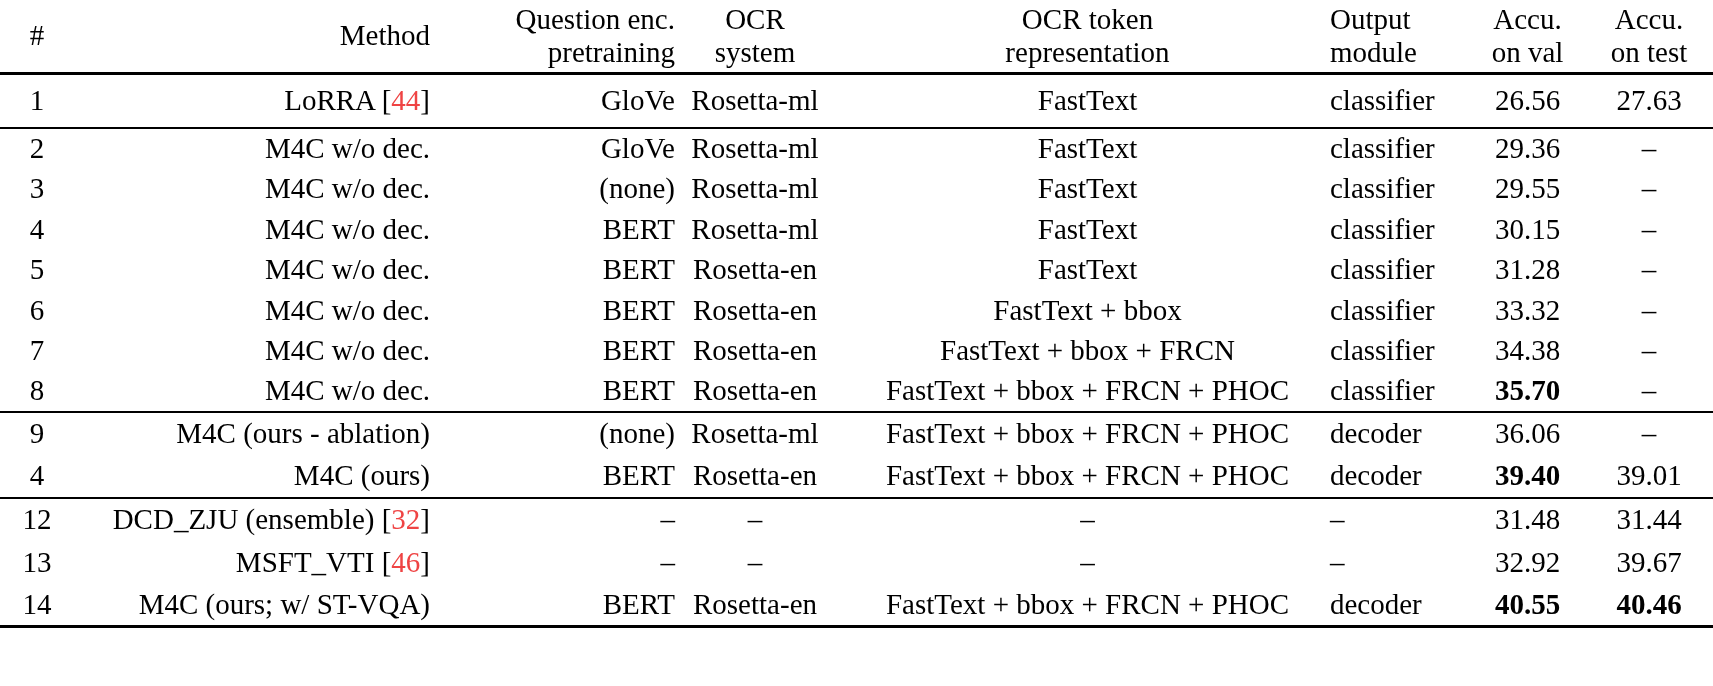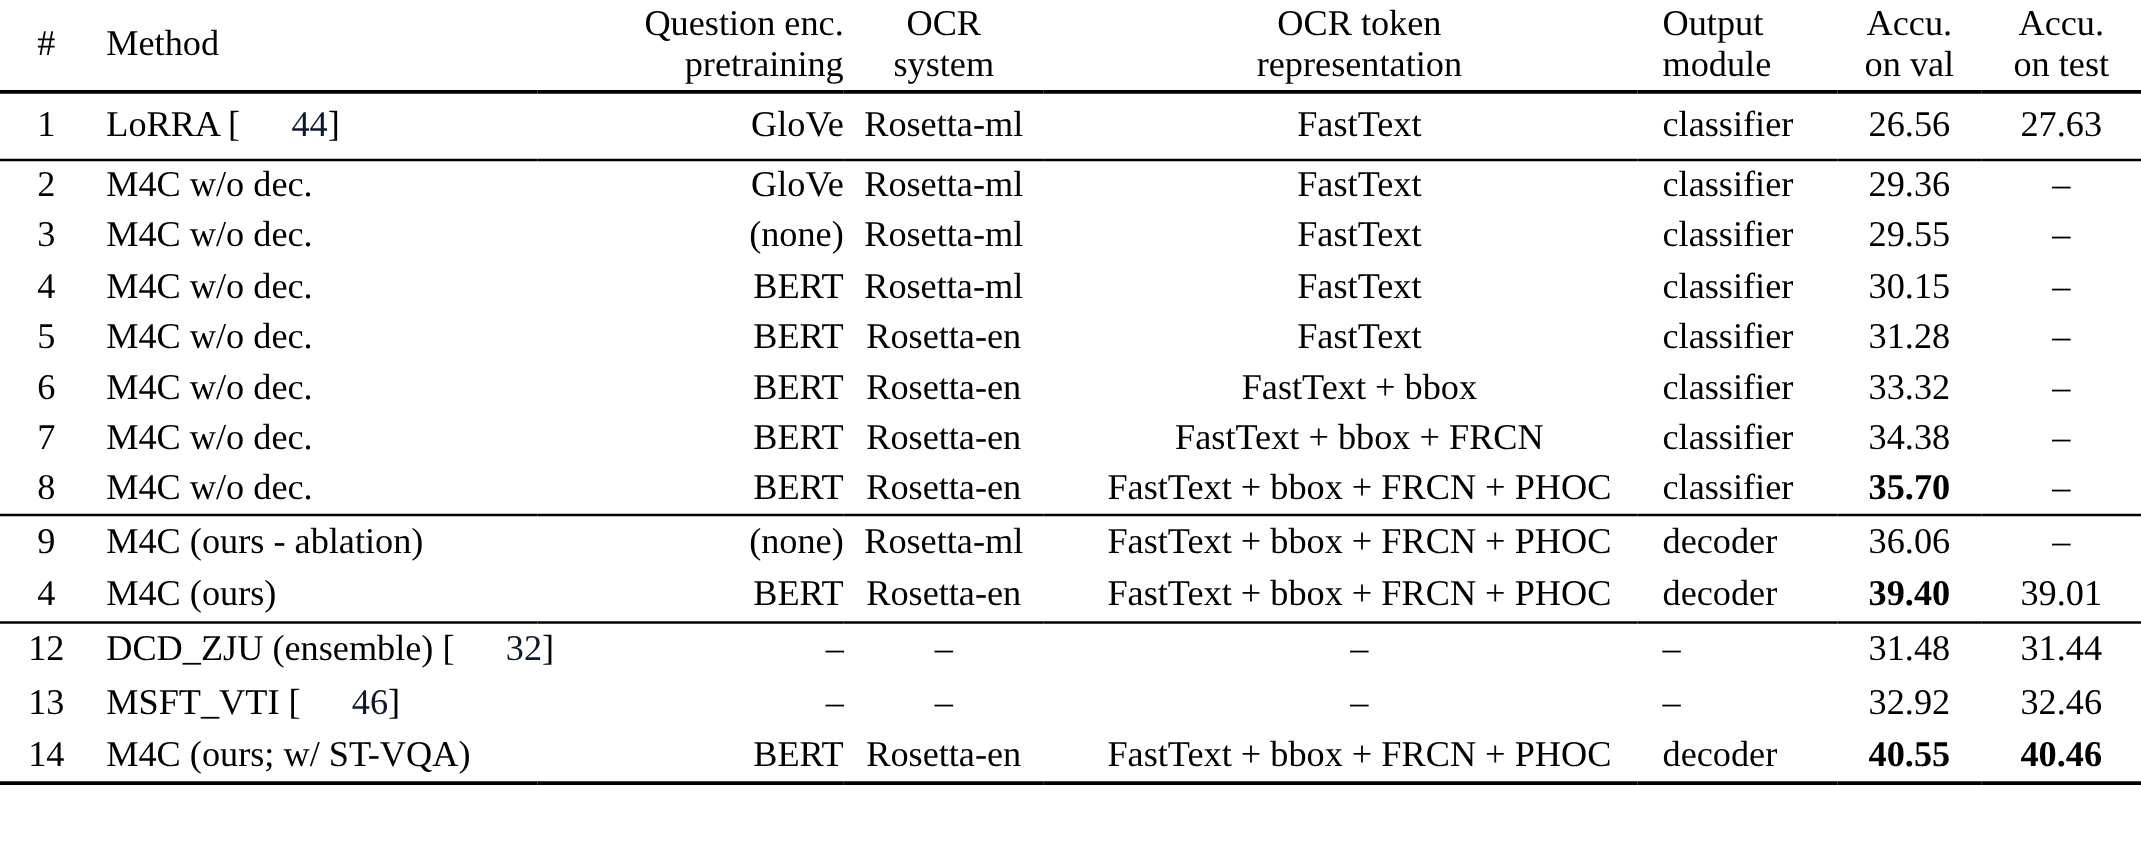--- a/index.html
+++ b/index.html
@@ -15,42 +15,42 @@
     font-size: 29px;
   }
   th, td {
     padding: 0;
     white-space: nowrap;
     font-weight: normal;
     vertical-align: middle;
   }
   
   .c1 { text-align: center; padding-left: 14px; }
-  .c2 { text-align: left;   padding-left: 25px; }
+  .c2 { text-align: right;   padding-left: 25px; }
   .c3 { text-align: right; padding-left: 10px; margin-top: 32px; }
   .c4 { text-align: center; }
   .c5 { text-align: center;   padding-left: 30px; }
   .c6 { text-align: left; padding-left: 20px; }
   .c7 { text-align: center; }
   .c8 { text-align: center; }
 
   thead { border-bottom: 3px solid #000; }
   thead tr { height: 73px; }
   thead .two div { line-height: 33px; }
 
   tbody.g1 { border-bottom: 2.5px solid #000; }
   tbody.g2 { border-bottom: 2.5px solid #000; }
   tbody.g3 { border-bottom: 2.5px solid #000; }
   tbody.g4 { border-bottom: 3.5px solid #000; padding-left: 48px; }
   .g1 tr { height: 55px; }
   .g2 tr { height: 40.5px; }
   .g3 tr { height: 43px; }
   .g4 tr { height: 43px; }
 
-  .cite { color: #0f172a; margin-left: 41px; }
+  .cite { color: #ef4444; }
   .bold { font-weight: bold; }
 </style>
 </head>
 <body>
 
 <table class="results">
   <colgroup>
     <col style="width:60px">
       <col style="width:370px">
       <col style="width:245px">
@@ -213,21 +213,21 @@
       <td class="c8">31.44</td>
     </tr>
     <tr>
       <td class="c1">13</td>
       <td class="c2"><span>MSFT_VTI [</span><span class="cite">46</span><span>]</span></td>
       <td class="c3">–</td>
       <td class="c4">–</td>
       <td class="c5">–</td>
       <td class="c6">–</td>
       <td class="c7">32.92</td>
-      <td class="c8">32.46</td>
+      <td class="c8">39.67</td>
     </tr>
     <tr>
       <td class="c1">14</td>
       <td class="c2">M4C (ours; w/ ST-VQA)</td>
       <td class="c3">BERT</td>
       <td class="c4">Rosetta-en</td>
       <td class="c5">FastText + bbox + FRCN + PHOC</td>
       <td class="c6">decoder</td>
       <td class="c7 bold">40.55</td>
       <td class="c8 bold">40.46</td>

